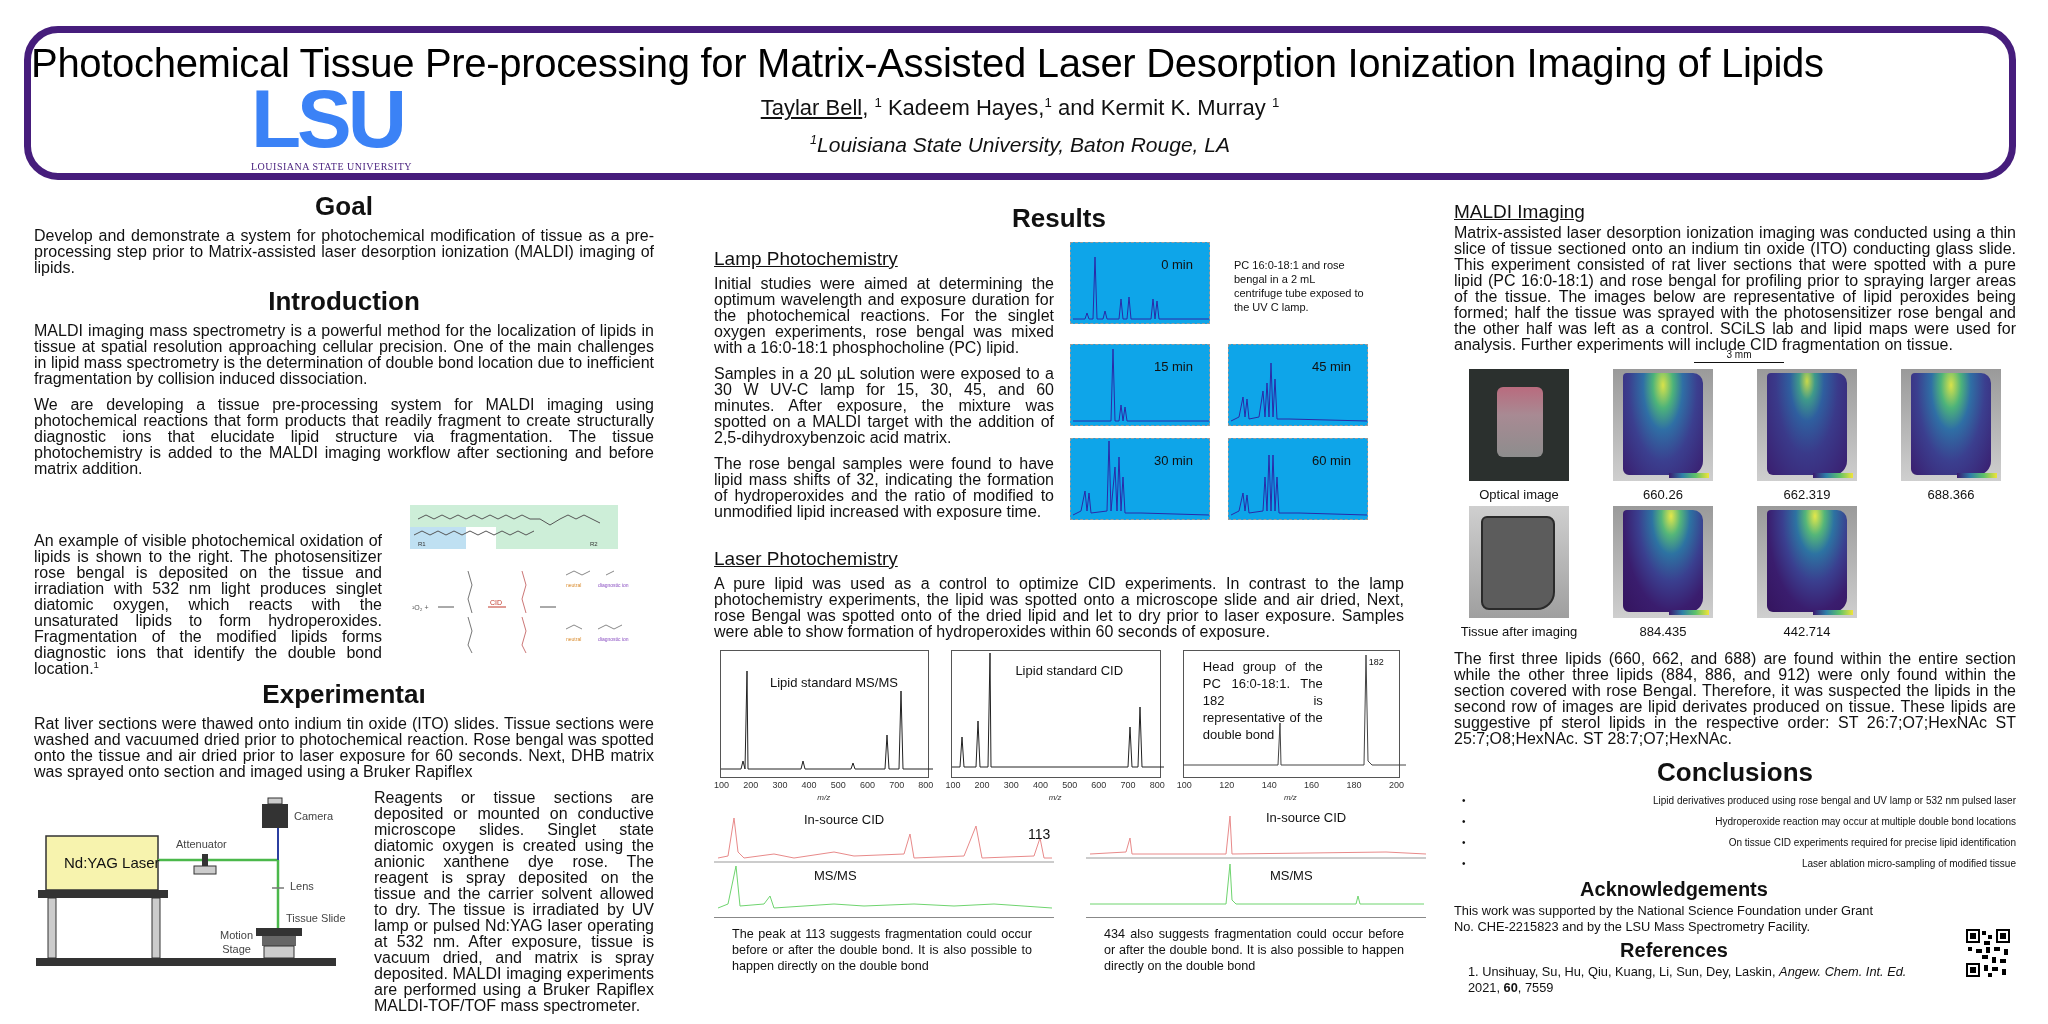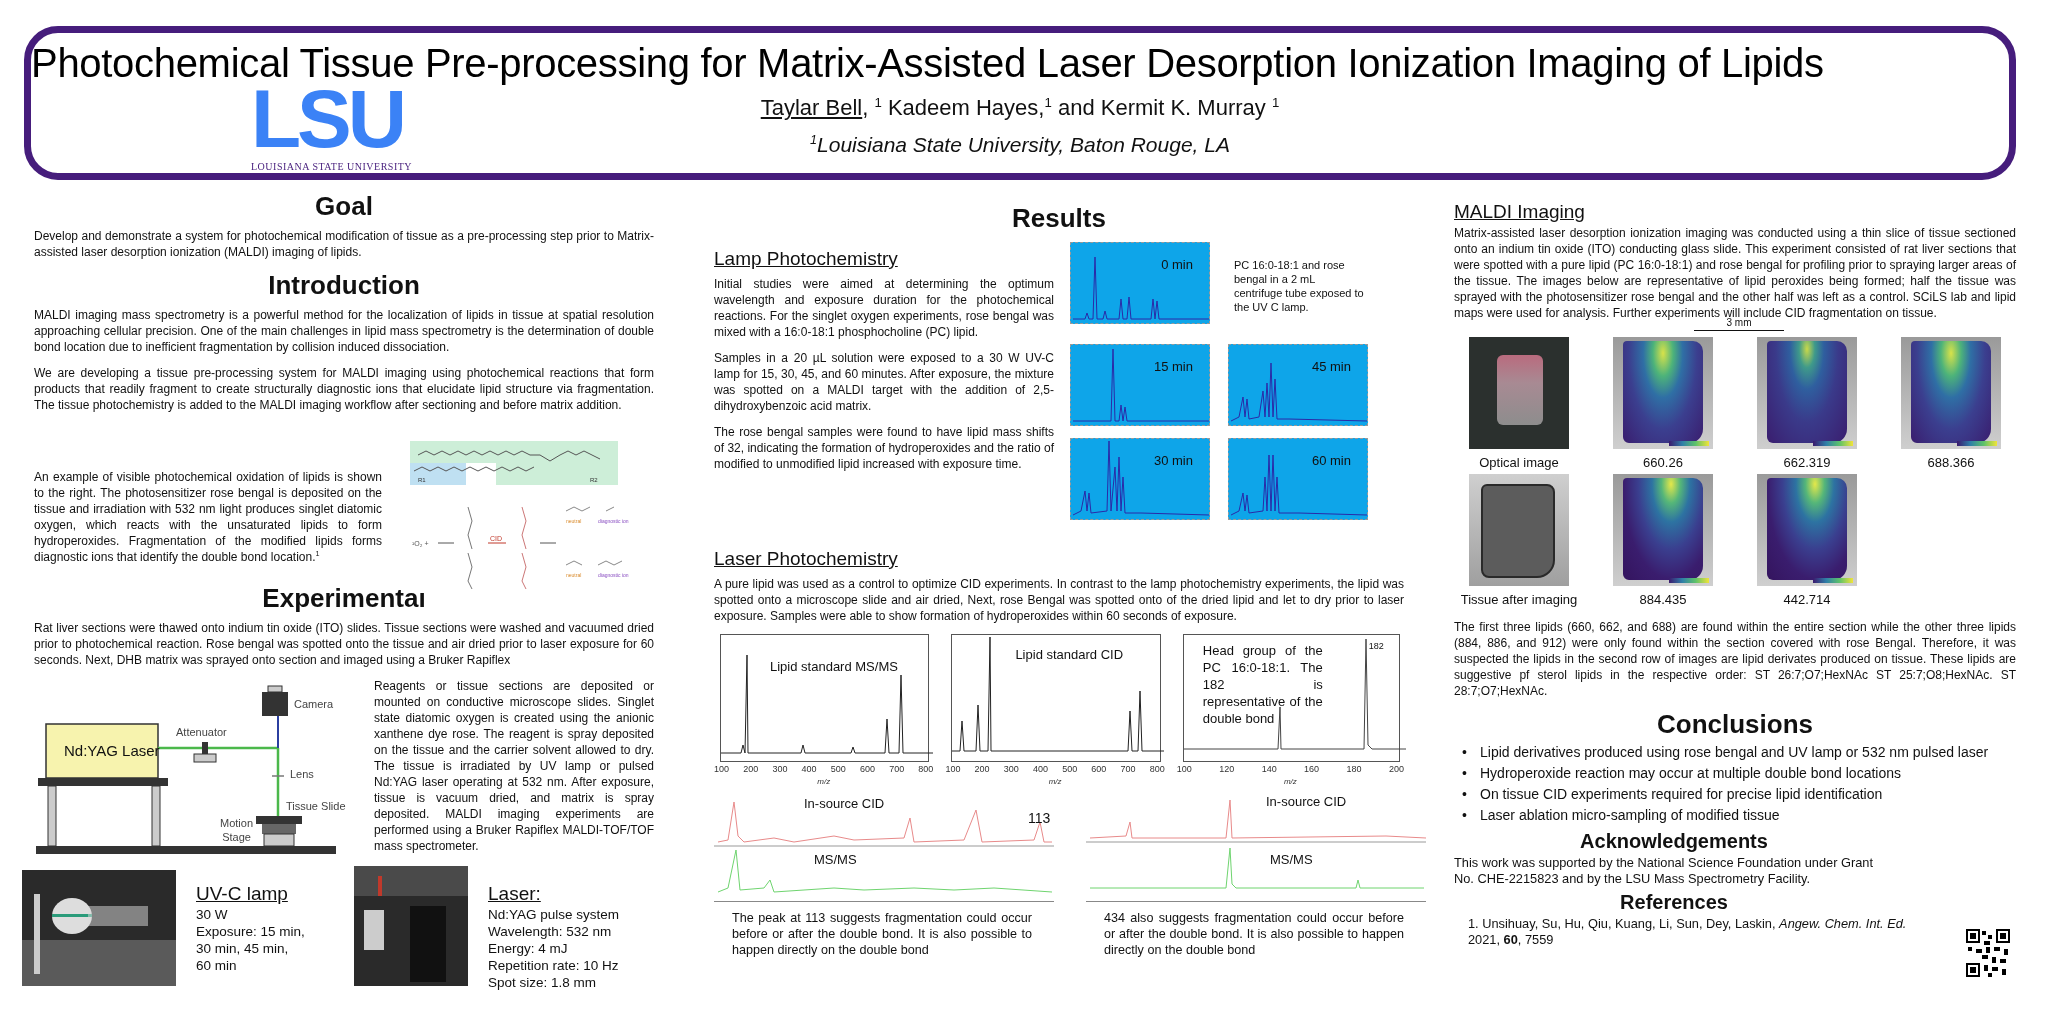--- a/index.html
+++ b/index.html
@@ -15,21 +15,21 @@
   .affil { position: absolute; left: 0; right: 0; top: 100px; text-align: center; font-size: 21px; font-style: italic; }
   sup { font-size: 0.6em; vertical-align: super; line-height: 0; }
   .logo { position: absolute; left: 220px; top: 52px; width: 190px; height: 90px; }
   .logo-letters { font-size: 82px; font-weight: bold; color: #3b82f6; line-height: 68px; letter-spacing: -4px; font-family: "Liberation Sans", sans-serif; transform: scaleY(1.0); }
   .logo-sub { font-family: "Liberation Serif", serif; font-size: 10px; color: #461d7c; letter-spacing: 0.5px; margin-top: 8px; }
 
   
   .col { position: absolute; top: 185px; }
   h2.sec { text-align: center; font-size: 26px; font-weight: bold; margin: 6px 0 6px; }
   h3.sub { font-size: 19px; font-weight: normal; text-decoration: underline; margin-bottom: 6px; }
-  p.body { font-size: 12px; line-height: 16px; text-align: justify; margin-bottom: 10px; }
+  p.body { font-size: 16px; line-height: 16px; text-align: justify; margin-bottom: 10px; }
 
   
   .col-left { left: 34px; width: 620px; }
   .ex-row { display: flex; gap: 28px; margin-top: 28px; }
   .ex-row p.body { width: 348px; margin-top: 28px; }
   .scheme { width: 220px; height: 150px; position: relative; }
   .scheme .lipid { position: absolute; left: 0; top: 0; width: 208px; height: 44px; background: #cdeed8; }
   .scheme .lipid .r1 { position: absolute; left: 0; top: 22px; width: 56px; height: 22px; background: #bfe0f2; }
   .scheme .lipid .gap { position: absolute; left: 56px; top: 22px; width: 30px; height: 22px; background: #fff; }
   .scheme .arrows { position: absolute; top: 60px; left: 0; width: 220px; height: 90px; }
@@ -72,21 +72,21 @@
   .ion-img.lower .tissue { background: radial-gradient(ellipse at 60% 6%, #e4e84a 0%, #55b679 14%, #2d73a2 28%, #3a3f8f 48%, #3a1d6e 70%, #34145e 100%); }
   .ion-img .cbar { position: absolute; right: 4px; bottom: 3px; width: 40px; height: 5px; background: linear-gradient(90deg, #3b1a6e, #2f7fa8, #5ec26a, #f0e43a); }
   .optical { width: 100px; height: 112px; background: #2b302e; position: relative; }
   .optical .tissue { position: absolute; left: 28px; top: 18px; width: 46px; height: 70px; background: linear-gradient(#b96b7e 0%, #a88a93 40%, #8d8d8d 100%); border-radius: 6px; }
   .after { width: 100px; height: 112px; background: linear-gradient(#cfcfcf, #9f9f9f); position: relative; }
   .after .tissue { position: absolute; left: 12px; top: 10px; width: 74px; height: 94px; background: #5c5c5c; border-radius: 6px 8px 18px 8px; border: 2px solid #2a2a2a; }
   .img-label { font-size: 13px; margin-top: 6px; text-align: center; white-space: nowrap; }
   .scale { text-align: center; font-size: 10px; margin-left: 60px; width: 90px; margin-top: -6px; }
   .scale .bar { height: 1px; background: #111; margin-top: 2px; }
   ul.bul { list-style: none; margin: 0 0 0 6px; }
-  ul.bul li { font-size: 14px; line-height: 21px; padding-left: 20px; position: relative; }
+  ul.bul li { font-size: 10px; line-height: 21px; padding-left: 20px; position: relative; text-align: right; }
   ul.bul li::before { content: "•"; position: absolute; left: 2px; }
   .ack { font-size: 12.8px; line-height: 16px; }
   .ref { font-size: 12.8px; line-height: 16px; margin-left: 14px; width: 440px; }
   .qr { position: absolute; left: 512px; top: 744px; width: 44px; height: 48px; }
 </style>
 </head>
 <body>
 
 <div class="header">
   <div class="title">Photochemical Tissue Pre-processing for Matrix-Assisted Laser Desorption Ionization Imaging of Lipids</div>

